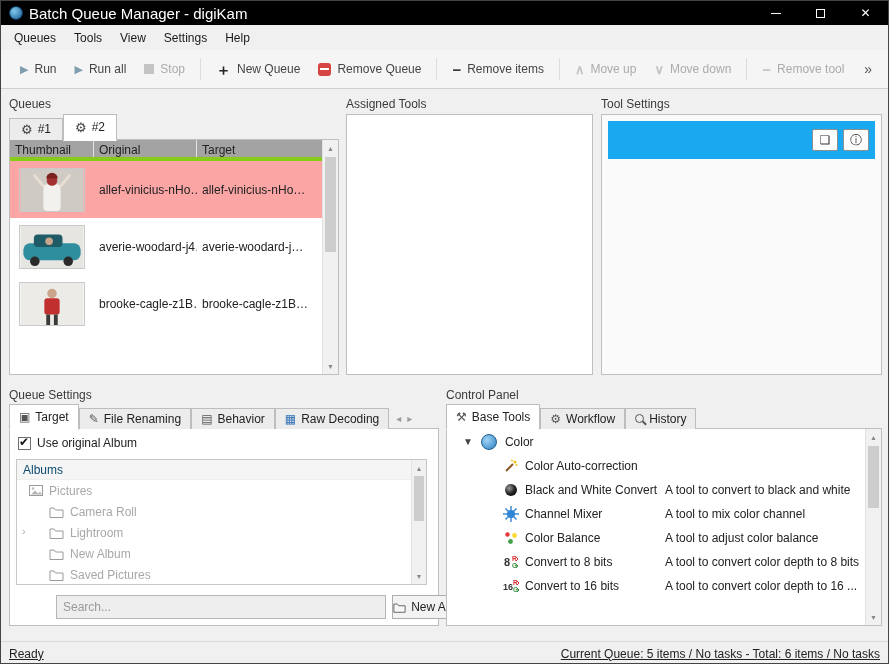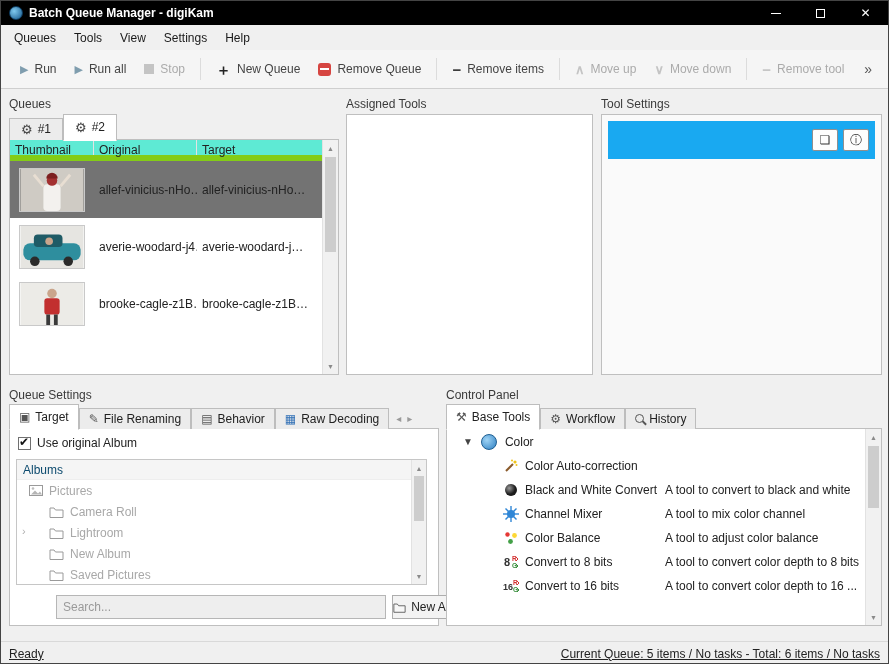--- a/index.html
+++ b/index.html
@@ -3,21 +3,21 @@
 <meta charset="utf-8">
 <style>
   * { margin:0; padding:0; box-sizing:border-box; }
   body { font-family:"Liberation Sans", sans-serif; font-size:12px; color:#222; background:#fff; }
   .window { position:relative; width:889px; height:664px; background:#f0f0f0; overflow:hidden; border:1px solid #444; }
 
   
   .titlebar { height:24px; background:#000; color:#fff; display:flex; align-items:center; }
   .app-icon { width:14px; height:14px; border-radius:50%; margin:0 6px 0 8px;
               background:radial-gradient(circle at 35% 35%, #7fc9ef, #16588c); border:1px solid #0d3c60; }
-  .titlebar-title { flex:0 0 auto; font-size:12px;font-weight:bold; }
+  .titlebar-title { flex:0 0 auto; font-size:15px; }
   .titlebar-spacer { flex:1; }
   .caption-btn { width:45px; height:24px; display:flex; align-items:center; justify-content:center; color:#fff; }
   .cap-min-glyph { display:block; width:10px; height:1px; background:#fff; }
   .cap-max-glyph { display:block; width:9px; height:9px; border:1px solid #fff; }
   .cap-close-glyph { font-size:12px; line-height:1; }
 
   
   .menubar { height:25px; background:#f0f0f0; display:flex; align-items:center; padding-left:4px; }
   .menu-item { padding:4px 9px; color:#1a1a1a; }
 
@@ -41,25 +41,25 @@
   .panel-label { position:absolute; color:#3a3a3a; }
   .white-box { position:absolute; background:#fff; border:1px solid #bfbfbf; }
 
   
   .queues-tabs { position:absolute; left:8px; top:24px; display:flex; align-items:flex-end; height:27px; z-index:2; }
   .qtab { display:flex; align-items:center; gap:5px; padding:3px 11px 4px; border:1px solid #bdbdbd; border-bottom:none;
           background:#ececec; height:22px; }
   .qtab.active { background:#fff; height:27px; border-bottom:1px solid #fff; margin-bottom:-1px; }
   .gear { font-size:13px; color:#444; line-height:1; }
   .queues-table { left:8px; top:50px; width:330px; height:236px; }
-  .qt-header { display:flex; height:21px; border-bottom:6px solid #84cc16; background:#5eead4; }
+  .qt-header { display:flex; height:21px; border-bottom:4px solid #84cc16; background:#a3a3a3; }
   .qt-hcell { padding:3px 5px; border-right:1px solid #e3e3e3; color:#222; }
   .col-thumb { width:84px; } .col-orig { width:103px; } .col-target { width:111px; border-right:none; }
   .qt-row { display:flex; align-items:center; height:57px; }
-  .qt-row.selected { background:#737373; }
+  .qt-row.selected { background:#fca5a5; }
   .qt-cell-thumb { width:84px; display:flex; justify-content:center; }
   .qt-cell { width:103px; padding:0 5px; overflow:hidden; white-space:nowrap; }
   .qt-cell.last { width:111px; }
   .thumb { border:1px solid #c9c9c9; display:block; }
   
   .vscroll { position:absolute; top:0; right:0; bottom:0; width:16px; background:#f1f1f1; border-left:1px solid #e2e2e2; }
   .vs-arrow { height:16px; display:flex; align-items:center; justify-content:center; color:#8a8a8a; font-size:7px; }
   .vs-arrow.bottom { position:absolute; bottom:0; left:0; right:0; }
   .vs-thumb { position:absolute; left:2px; right:2px; background:#cdcdcd; }
 

